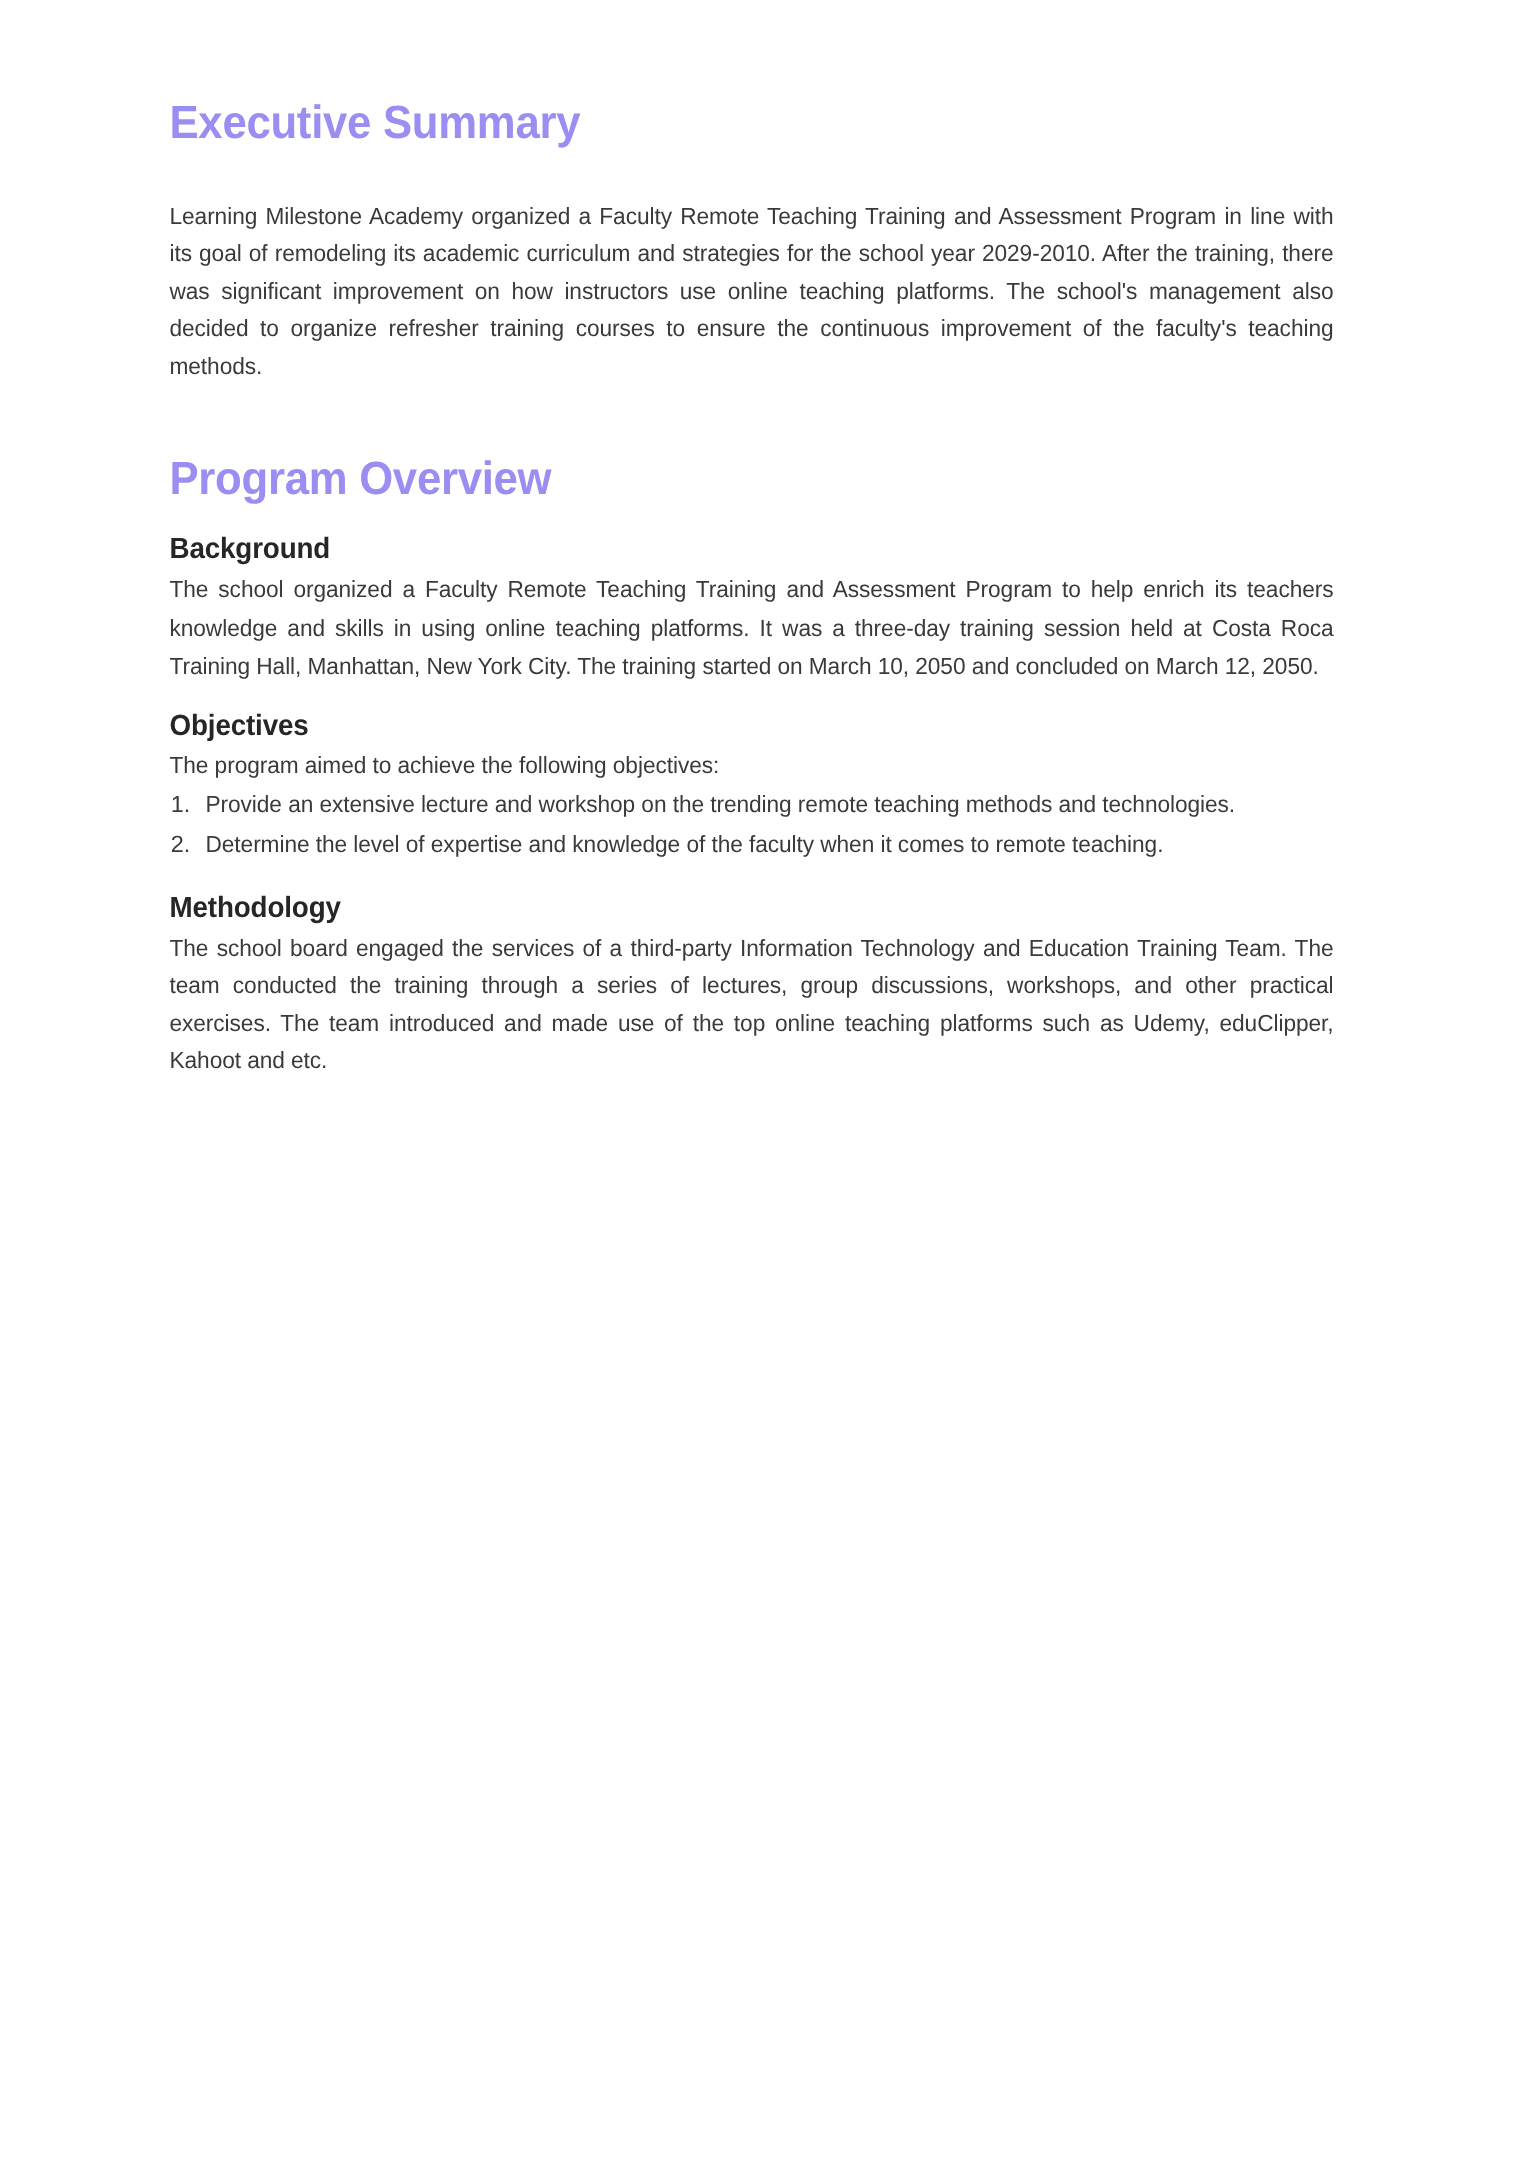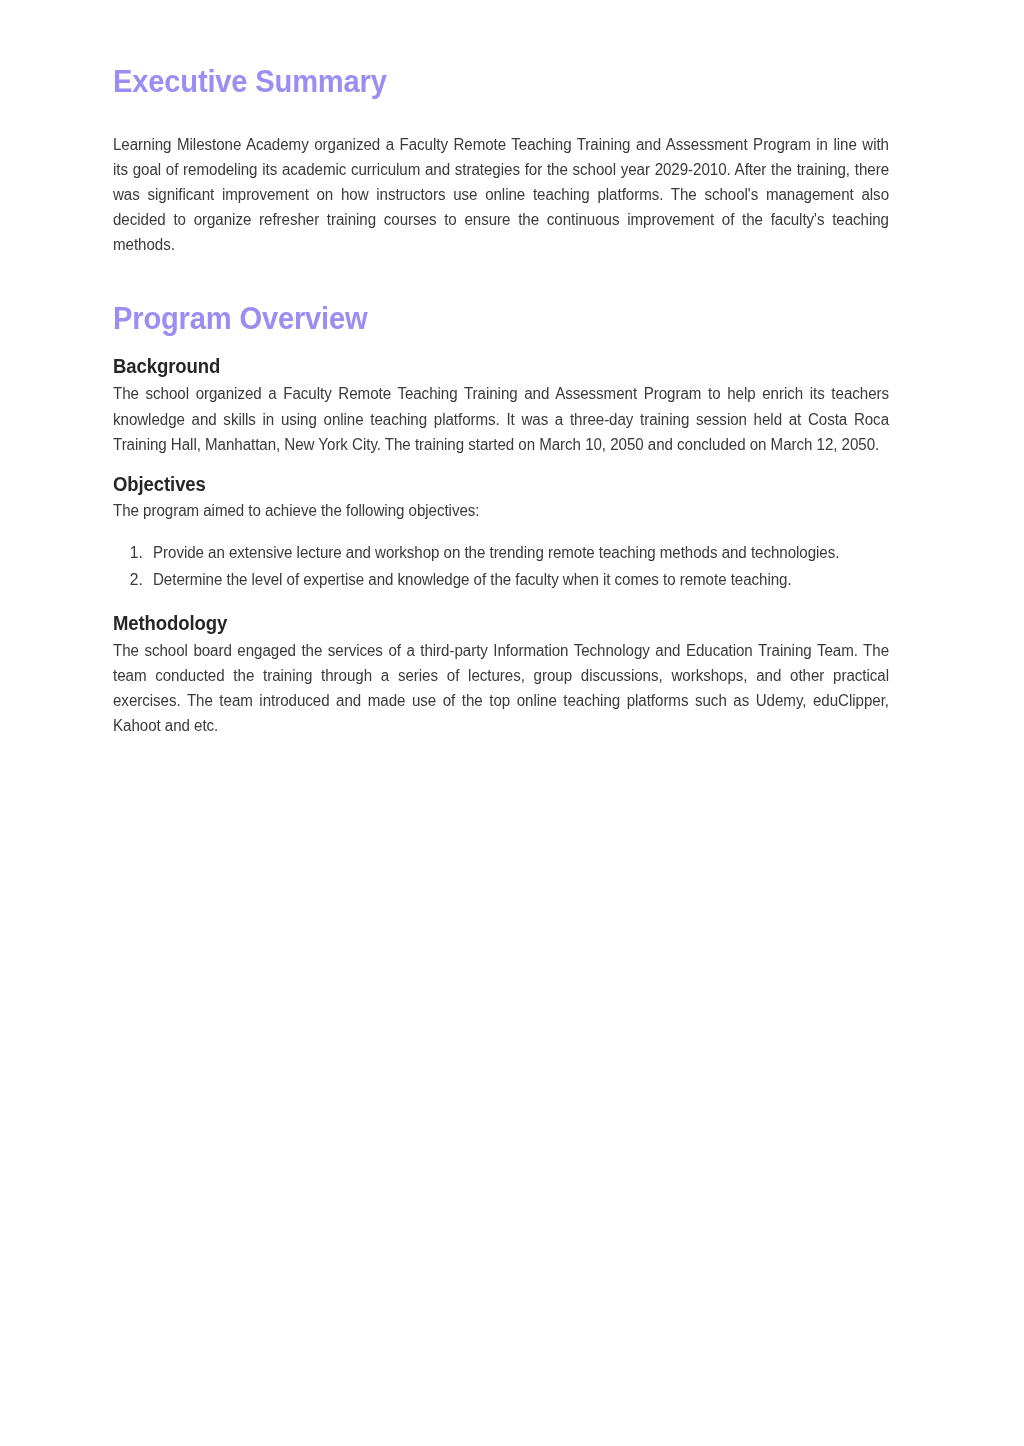--- a/index.html
+++ b/index.html
@@ -79,21 +79,21 @@
     margin-top: 2px;
     text-align: justify;
   }
 
   p.body-text.plain {
     text-align: left;
     margin-top: 1px;
   }
 
   ol.objective-list {
-    margin: 16px;
+    margin: 0;
     padding-left: 18px;
     list-style-position: outside;
     list-style-type: decimal;
   }
 
   ol.objective-list li {
     font-size: 15.6px;
     line-height: 27.5px;
     color: #3a3a3a;
     padding-left: 6px;

